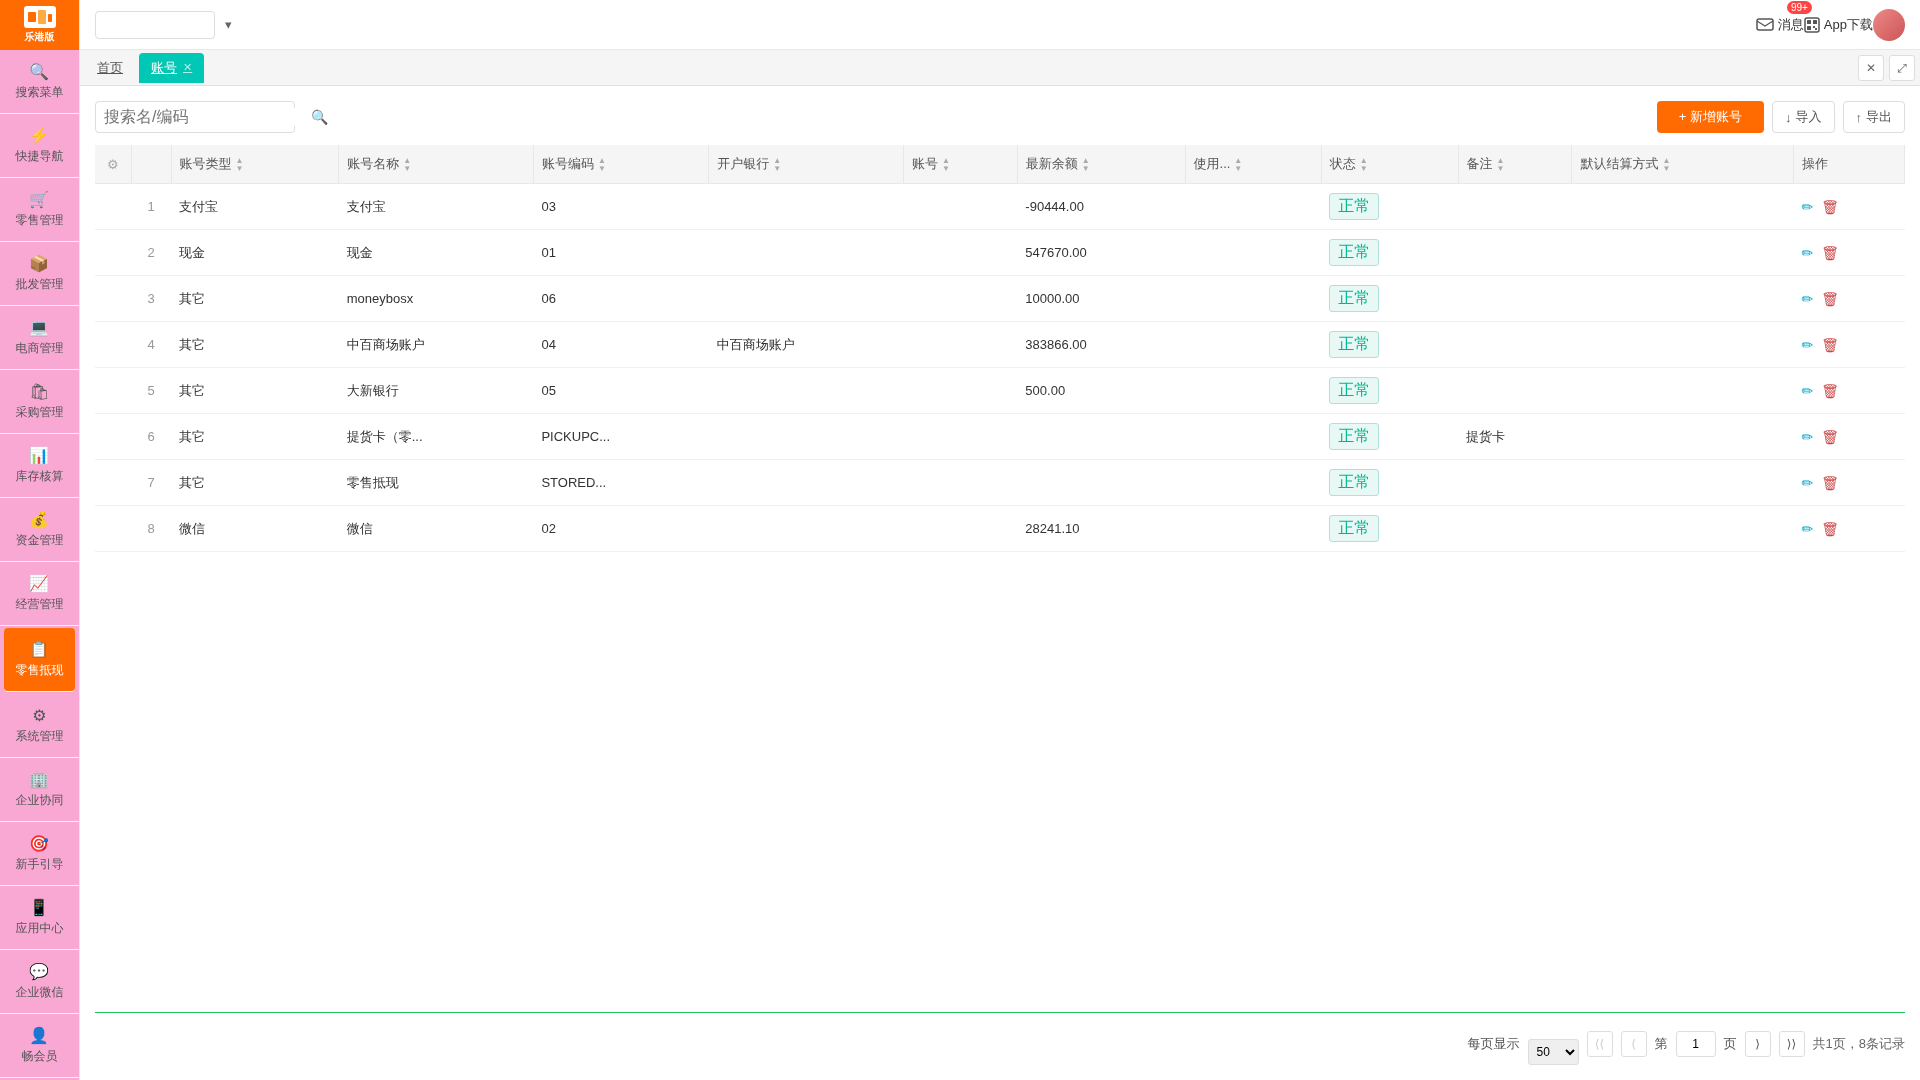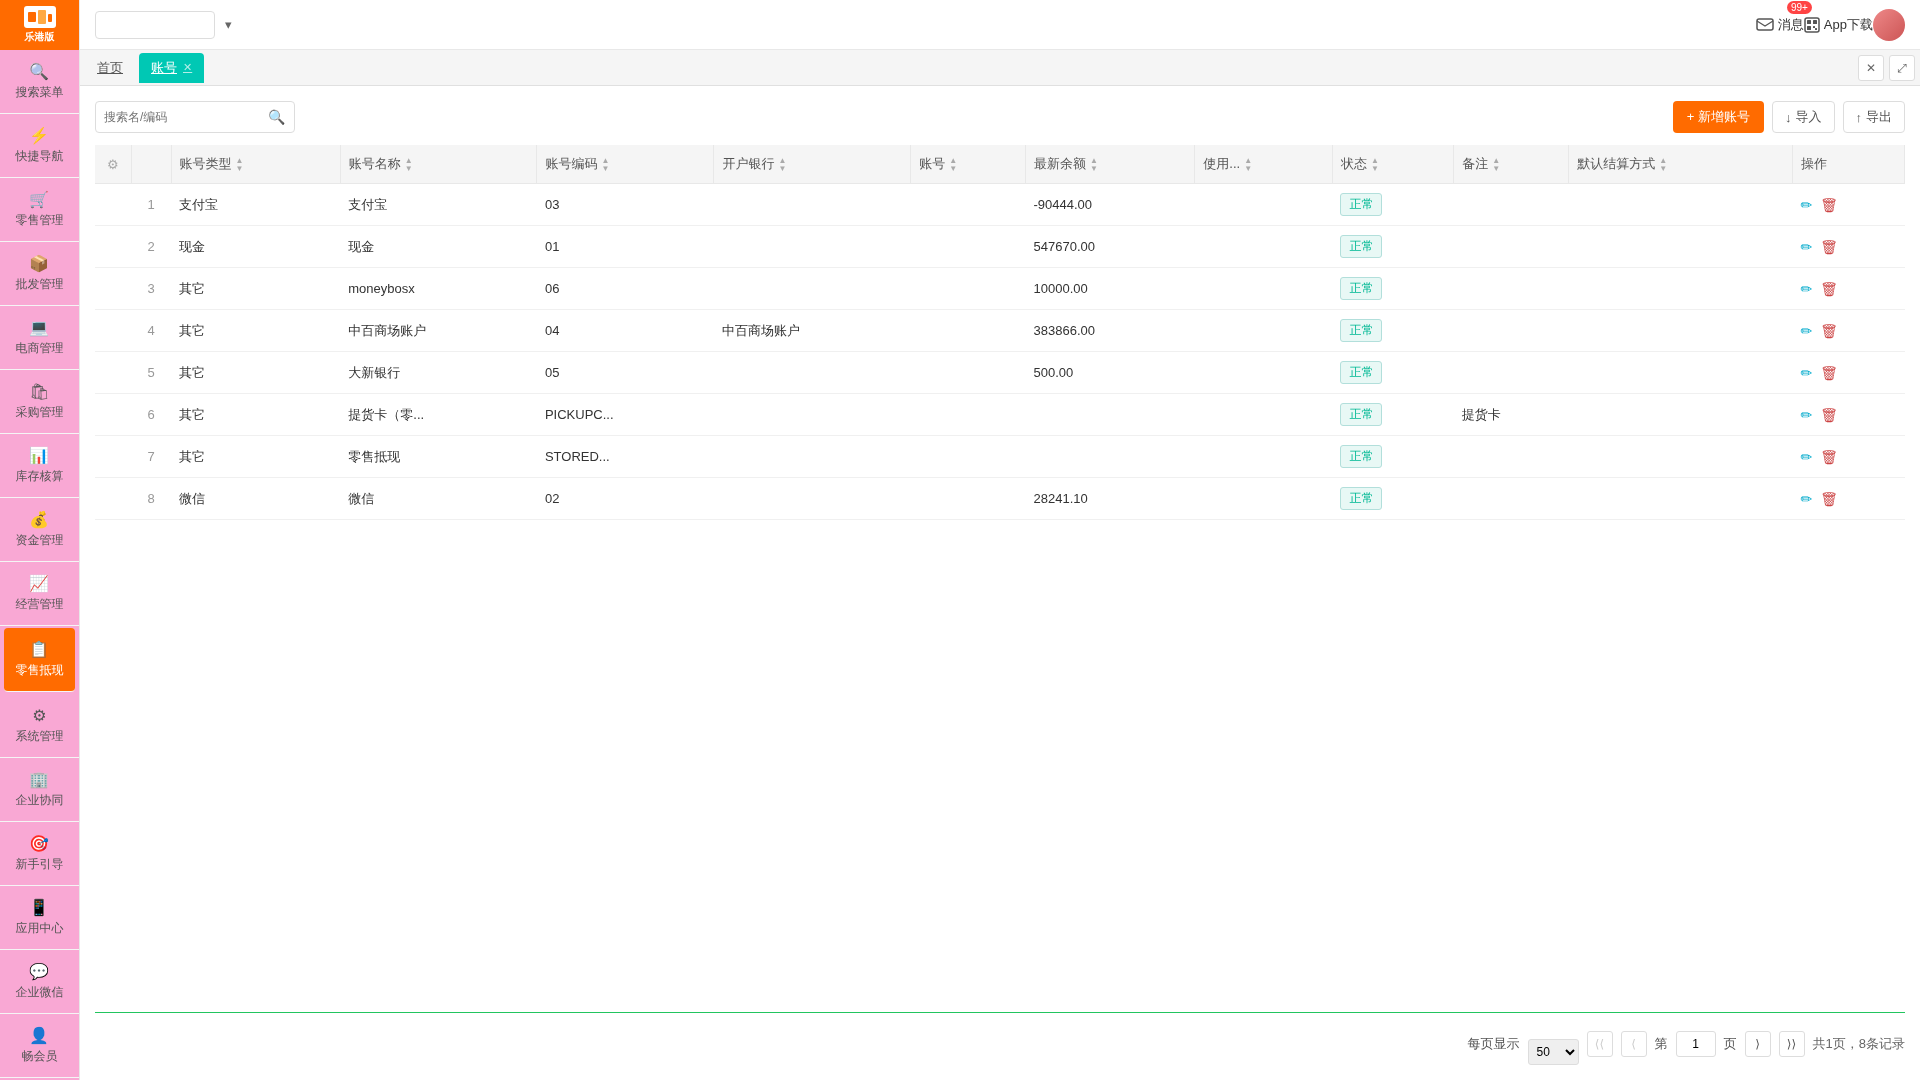--- a/index.html
+++ b/index.html
@@ -193,32 +193,32 @@
       border: 1px solid #ddd;
       border-radius: 4px;
       padding: 0 8px;
       height: 32px;
       width: 200px;
       background: #fff;
     }
     .search-box input {
       border: none;
       outline: none;
-      font-size: 12px;
+      font-size: 16px;
       flex: 1;
       color: #999;
     }
     .search-icon { color: #aaa; font-size: 14px; cursor: pointer; }
     .toolbar-right { display: flex; align-items: center; gap: 8px; }
     .btn-add {
       background: #ff6b00;
       color: #fff;
       border: none;
       border-radius: 4px;
-      padding: 0 14px;
+      padding: 0 22px;
       height: 32px;
       cursor: pointer;
       font-size: 13px;
       display: flex;
       align-items: center;
       gap: 4px;
     }
     .btn-outline {
       background: #fff;
       color: #555;
@@ -271,21 +271,21 @@
       white-space: nowrap;
     }
     .row-num { color: #999; text-align: center; width: 40px; }
     .status-badge {
       display: inline-block;
       background: #e8f8f5;
       color: #00b894;
       border: 1px solid #b2dfdb;
       border-radius: 3px;
       padding: 2px 8px;
-      font-size: 12px;
+      font-size: 16px;
       text-align: right;
     }
     .action-btns { display: flex; gap: 8px; }
     .action-edit { color: #00aacc; cursor: pointer; font-size: 14px; }
     .action-delete { color: #cc4444; cursor: pointer; font-size: 14px; }
     .gear-icon { color: #aaa; cursor: pointer; }
 
     
     .pagination {
       display: flex;

